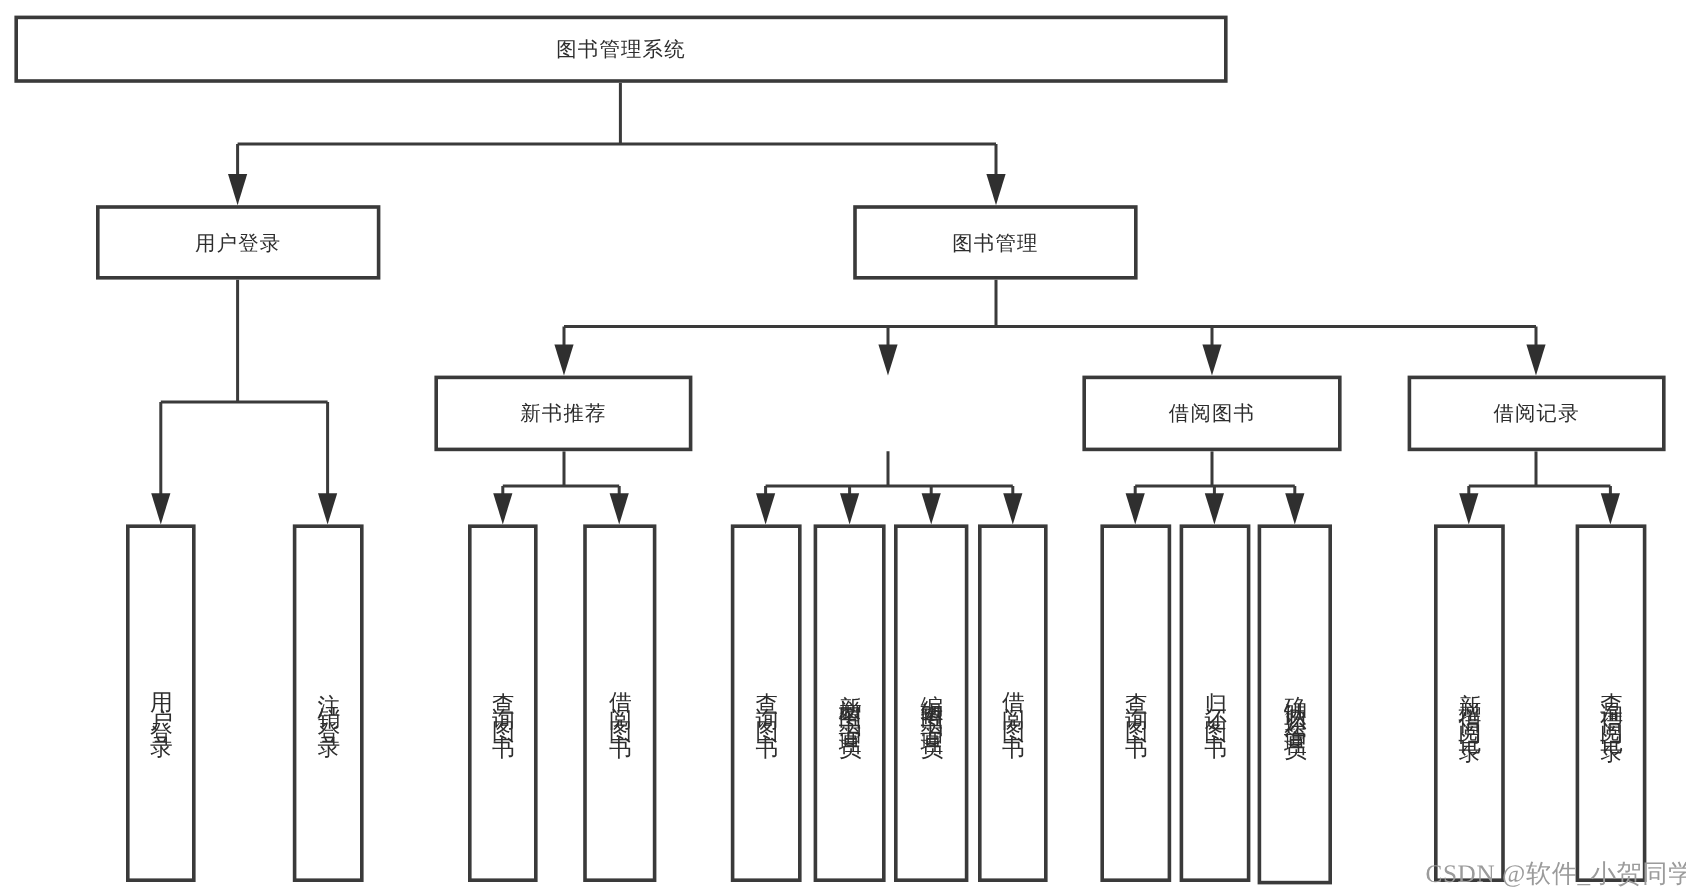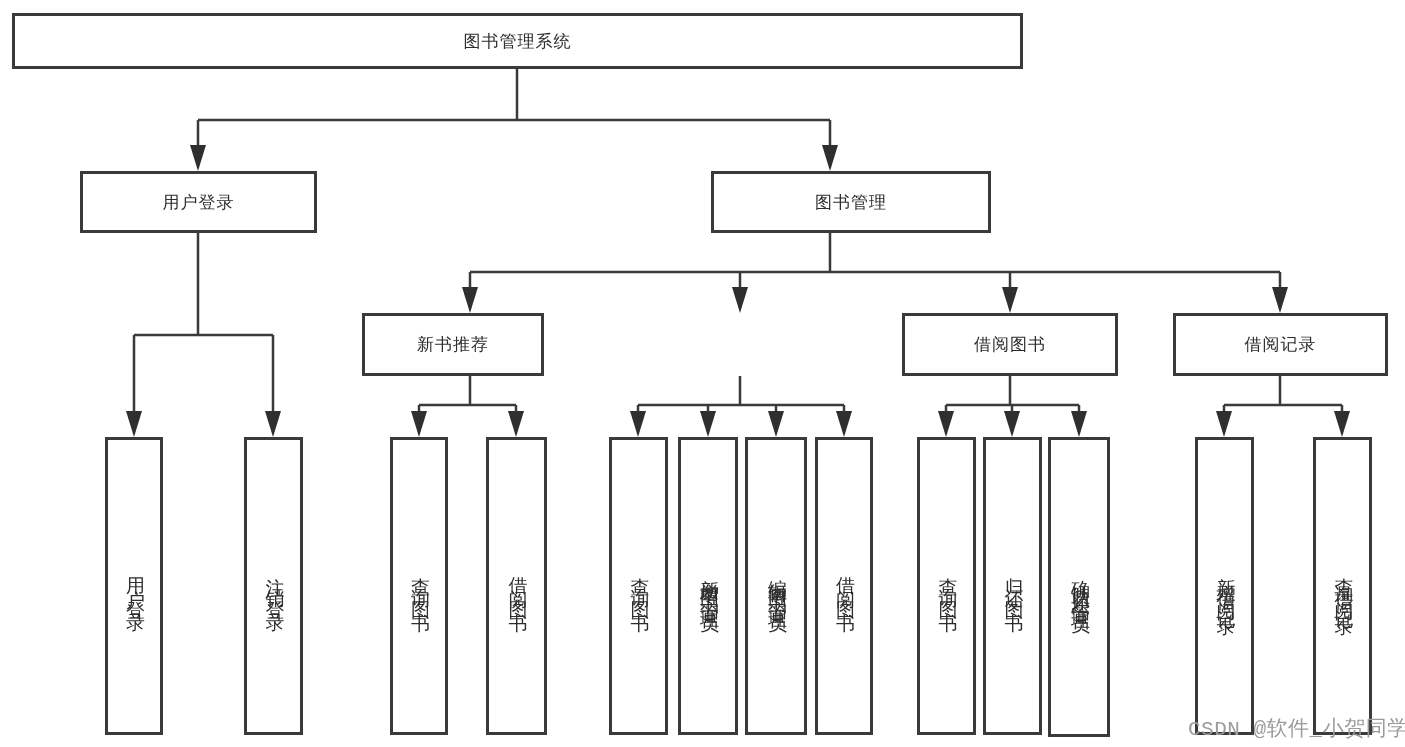--- a/index.html
+++ b/index.html
@@ -1,21 +1,21 @@
 <!DOCTYPE html>
 <html><head>
 <meta charset="utf-8">
 <style>
   html, body { margin: 0; padding: 0; background: #ffffff; }
   .canvas {
     position: relative;
     width: 1405px;
     height: 747px;
     background: #ffffff;
-    font-family: Liberation Mono, monospace;
+    font-family: Liberation Serif, serif;
     overflow: hidden;
   }
   .connectors {
     position: absolute;
     left: 0; top: 0;
     width: 1405px; height: 747px;
     pointer-events: none;
   }
   .box {
     position: absolute;
@@ -87,25 +87,25 @@
     </g>
   </svg>
 
   <div class="box hbox" style="left:12px;top:13px;width:1011px;height:56px">
     <span>图书管理系统</span>
   </div>
 
   <div class="box hbox" style="left:80px;top:171px;width:237px;height:62px">
     <span>用户登录</span>
   </div>
-  <div class="box hbox" style="left:711px;top:171px;width:280px;height:62px">
+  <div class="box hbox" style="left:711px;top:171px;width:237px;height:62px">
     <span>图书管理</span>
   </div>
 
-  <div class="box hbox" style="left:362px;top:313px;width:182px;height:63px">
+  <div class="box hbox" style="left:362px;top:313px;width:215px;height:63px">
     <span>新书推荐</span>
   </div>
   <div class="box hbox" style="left:902px;top:313px;width:216px;height:63px">
     <span>借阅图书</span>
   </div>
   <div class="box hbox" style="left:1173px;top:313px;width:215px;height:63px">
     <span>借阅记录</span>
   </div>
 
   <div class="box vbox" style="left:105px;top:437px;width:58px;height:298px">

